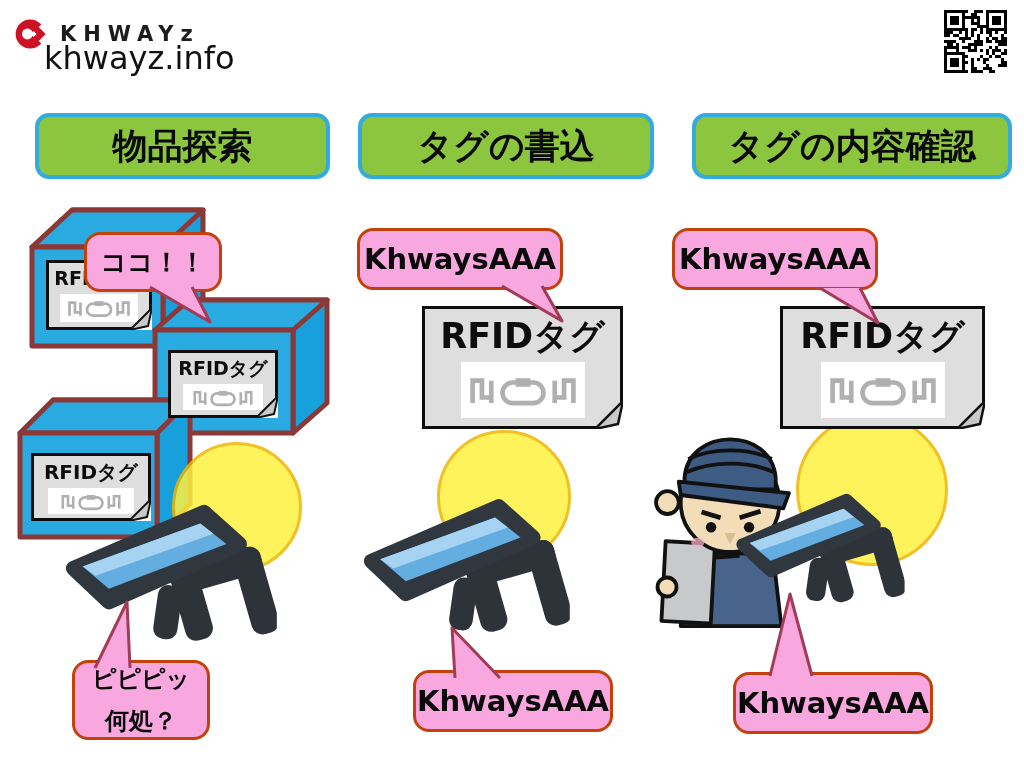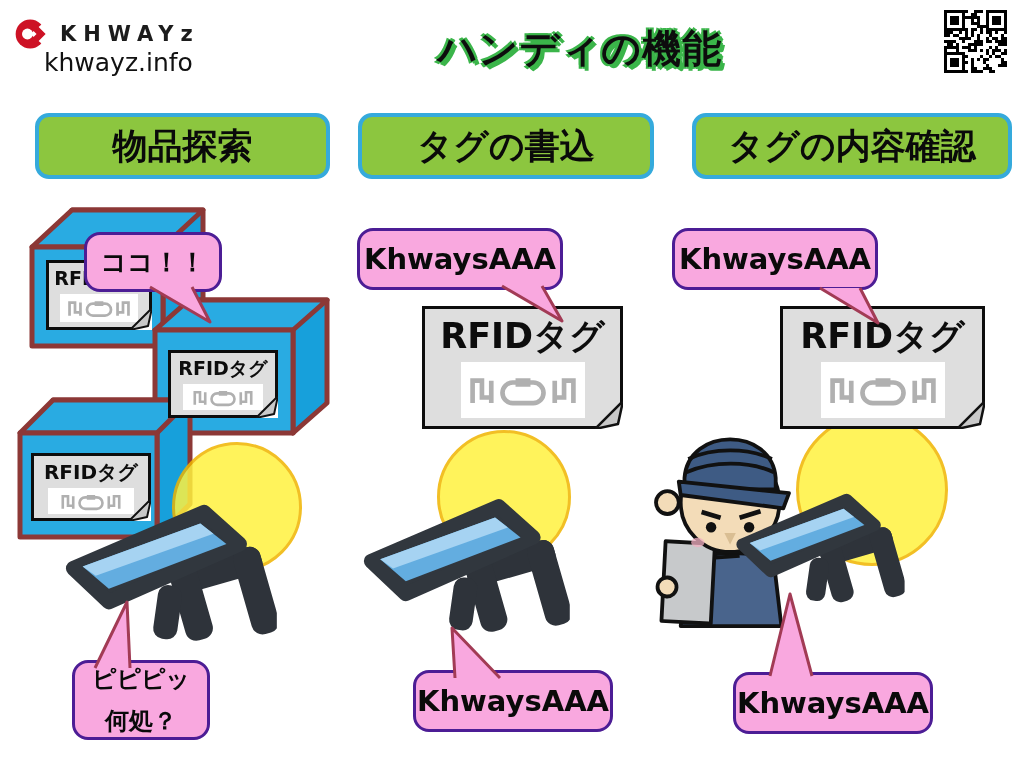--- a/index.html
+++ b/index.html
@@ -2,32 +2,32 @@
 <html><head>
 <meta charset="utf-8">
 <style>
   html,body{margin:0;padding:0;background:#fff;}
   #canvas{position:relative;width:1024px;height:772px;background:#ffffff;overflow:hidden;
           font-family:"DejaVu Sans","Liberation Sans",sans-serif;border-radius:17px;}
   .abs{position:absolute;}
   
   .brand-row{position:absolute;left:12px;top:14px;display:flex;align-items:center;gap:8px;}
   .brand-name{font-size:21px;font-weight:600;letter-spacing:7px;color:#1c1c1c;}
-  .site{position:absolute;left:44px;top:48px;font-size:25px;color:#111;}
+  .site{position:absolute;left:44px;top:39px;font-size:32px;color:#111;}
   .title{position:absolute;left:390px;top:22px;width:380px;text-align:center;
          font-size:39px;font-weight:800;color:#0d0d0d;letter-spacing:1px;
          text-shadow:-2px -2px 0 #3BB54A,2px -2px 0 #3BB54A,-2px 2px 0 #3BB54A,
                      2px 2px 0 #3BB54A,4px 4px 0 #3BB54A;}
   
   .col-header{position:absolute;top:113px;height:66px;background:#8CC63F;
               border:4px solid #35AADC;border-radius:14px;box-sizing:border-box;
               display:flex;align-items:center;justify-content:center;
               font-size:35px;font-weight:800;color:#0a0a0a;}
   
-  .bubble{position:absolute;background:#F9A8DF;border:3px solid #4c1d95;border-radius:16px;
+  .bubble{position:absolute;background:#F9A8DF;border:3px solid #c2410c;border-radius:16px;
           display:flex;flex-direction:column;align-items:center;justify-content:center;
           font-weight:800;color:#0a0a0a;z-index:40;box-sizing:border-box;text-align:center;}
   .tail{position:absolute;z-index:41;overflow:visible;}
   
   .tagcard{position:absolute;background:#DEDEDE;border:3px solid #0d0d0d;box-sizing:border-box;
            display:flex;flex-direction:column;align-items:center;justify-content:flex-start;
            z-index:15;}
   .tagcard .tg-title{font-weight:800;color:#0d0d0d;white-space:nowrap;}
   .tagcard .ant-panel{background:#ffffff;display:flex;align-items:center;justify-content:center;}
   .fold{position:absolute;right:-3px;bottom:-3px;}
@@ -76,21 +76,20 @@
     <svg width="40" height="40" viewBox="0 0 44 40">
       <circle cx="20" cy="20" r="16" fill="#CD1225"></circle>
       <polygon points="20,20 44,0 44,40" fill="#ffffff"></polygon>
       <path d="M26,9 L37,20 L26,31 L21,26 L27,20 L21,14 Z" fill="#CD1225"></path>
       <circle cx="17" cy="20" r="6" fill="#ffffff"></circle>
     </svg>
     <span class="brand-name">KHWAYz</span>
   </div>
   <div class="site">khwayz.info</div>
 
-  <div class="title">ハンディの機能</div>
 
   <div class="abs" style="left:944px;top:10px;" id="qr"><svg width="63" height="63" viewBox="0 0 63 63">
         <rect width="63" height="63" fill="#fff"></rect>
         <rect x="21" y="0" width="3" height="3" fill="#000"></rect>
         <rect x="30" y="0" width="3" height="3" fill="#000"></rect>
         <rect x="33" y="0" width="3" height="3" fill="#000"></rect>
         <rect x="36" y="0" width="3" height="3" fill="#000"></rect>
         <rect x="27" y="3" width="3" height="3" fill="#000"></rect>
         <rect x="30" y="3" width="3" height="3" fill="#000"></rect>
         <rect x="21" y="6" width="3" height="3" fill="#000"></rect>

